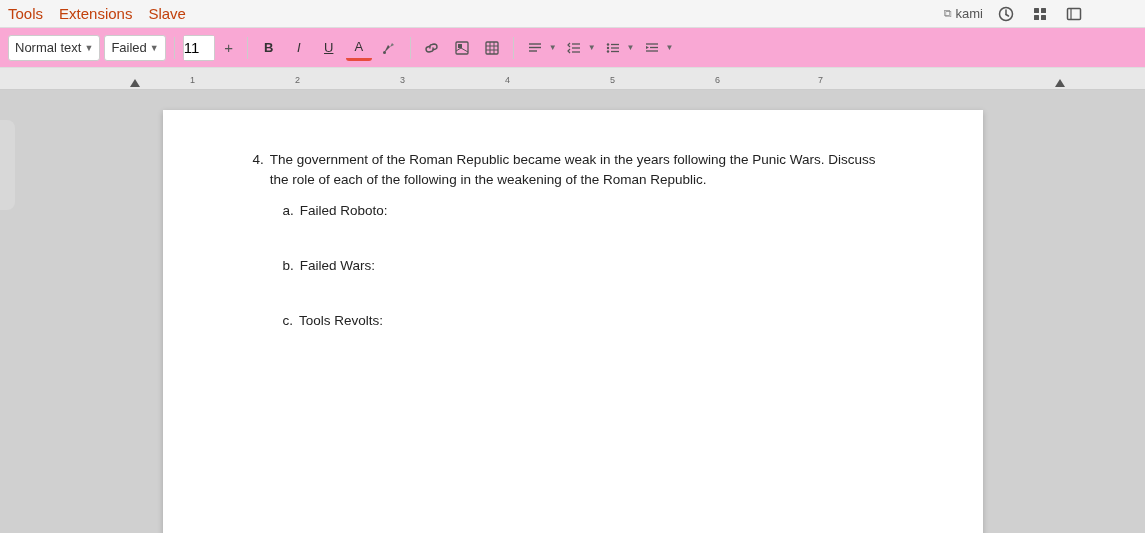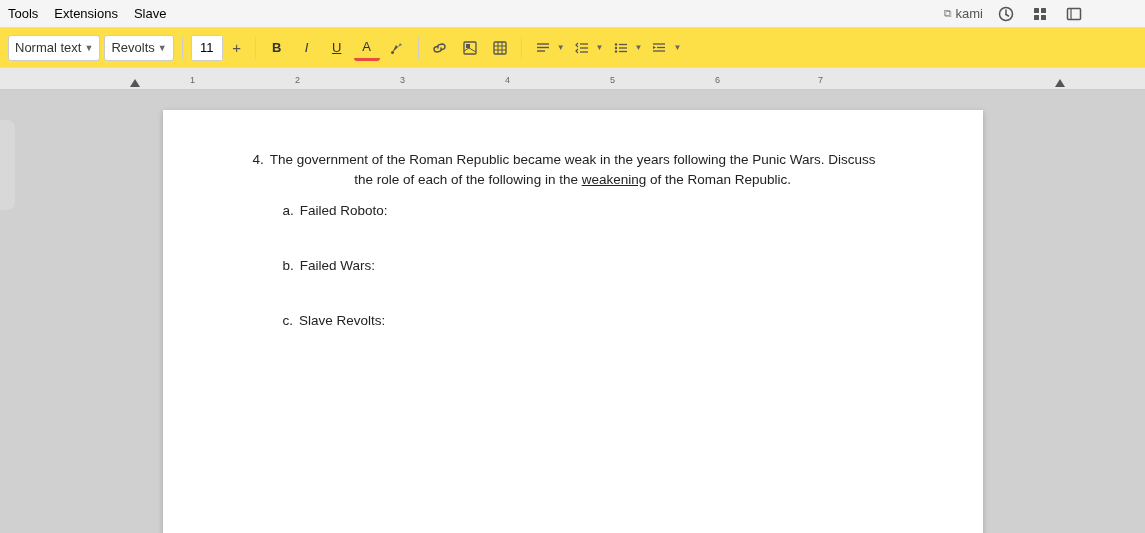--- a/index.html
+++ b/index.html
@@ -23,22 +23,22 @@
       padding: 0 8px;
       gap: 16px;
       position: relative;
     }
     .menu-bar-left {
       display: flex;
       align-items: center;
       gap: 16px;
     }
     .menu-item {
-      font-size: 13px;
-      color: #000000;
+      font-size: 15px;
+      color: #c2410c;
       cursor: pointer;
     }
     .menu-bar-right {
       position: absolute;
       right: 60px;
       top: 50%;
       transform: translateY(-50%);
       display: flex;
       align-items: center;
       gap: 12px;
@@ -56,21 +56,21 @@
       display: flex;
       align-items: center;
       justify-content: center;
       font-size: 14px;
       color: #555;
       cursor: pointer;
     }
 
     
     .toolbar {
-      background: #fde047;
+      background: #f9a8d4;
       border-bottom: 1px solid #ddd;
       height: 40px;
       display: flex;
       align-items: center;
       padding: 0 8px;
       gap: 4px;
     }
     .toolbar-dropdown {
       display: flex;
       align-items: center;
@@ -99,22 +99,22 @@
       align-items: center;
       gap: 2px;
       border: 1px solid #ccc;
       border-radius: 3px;
       height: 26px;
       background: white;
     }
     .font-size-box {
       width: 30px;
       height: 24px;
-      text-align: center;
-      font-size: 13px;
+      text-align: left;
+      font-size: 15px;
       border: none;
       outline: none;
       background: white;
     }
     .font-size-btn {
       width: 20px;
       height: 24px;
       display: flex;
       align-items: center;
       justify-content: center;
@@ -198,24 +198,22 @@
     .question-number {
       font-size: 13.5px;
       color: #222;
       line-height: 1.5;
       margin-bottom: 8px;
     }
     .question-text {
       font-size: 13.5px;
       color: #222;
       line-height: 1.5;
-      text-align: center;
     }
     .underline-word {
-      text-decoration: underline;
       font-weight: 500;
     }
     .sub-item {
       margin-left: 30px;
       margin-top: 12px;
       font-size: 13.5px;
       color: #222;
     }
 
     
@@ -268,21 +266,21 @@
 </div>
 
 <div class="toolbar">
 
   <div class="toolbar-dropdown">
     <span>Normal text</span>
     <span class="arrow">▼</span>
   </div>
 
   <div class="toolbar-dropdown">
-    <span>Revolts</span>
+    <span>Failed</span>
     <span class="arrow">▼</span>
   </div>
 
   <div class="toolbar-separator"></div>
 
   <div class="font-size-control">
     <input class="font-size-box" type="text" value="11" style="">
   </div>
   <button class="font-size-btn">+</button>
 
@@ -426,18 +424,18 @@
       <div class="sub-item">
         <div style="display:flex; gap:6px; margin-bottom: 40px;">
           <span>b.</span>
           <span>Failed Wars:</span>
         </div>
       </div>
 
       <div class="sub-item">
         <div style="display:flex; gap:6px; margin-bottom: 20px;">
           <span>c.</span>
-          <span>Slave Revolts:</span>
+          <span>Tools Revolts:</span>
         </div>
       </div>
     </div>
   </div>
 </div>
 
 </body></html>

